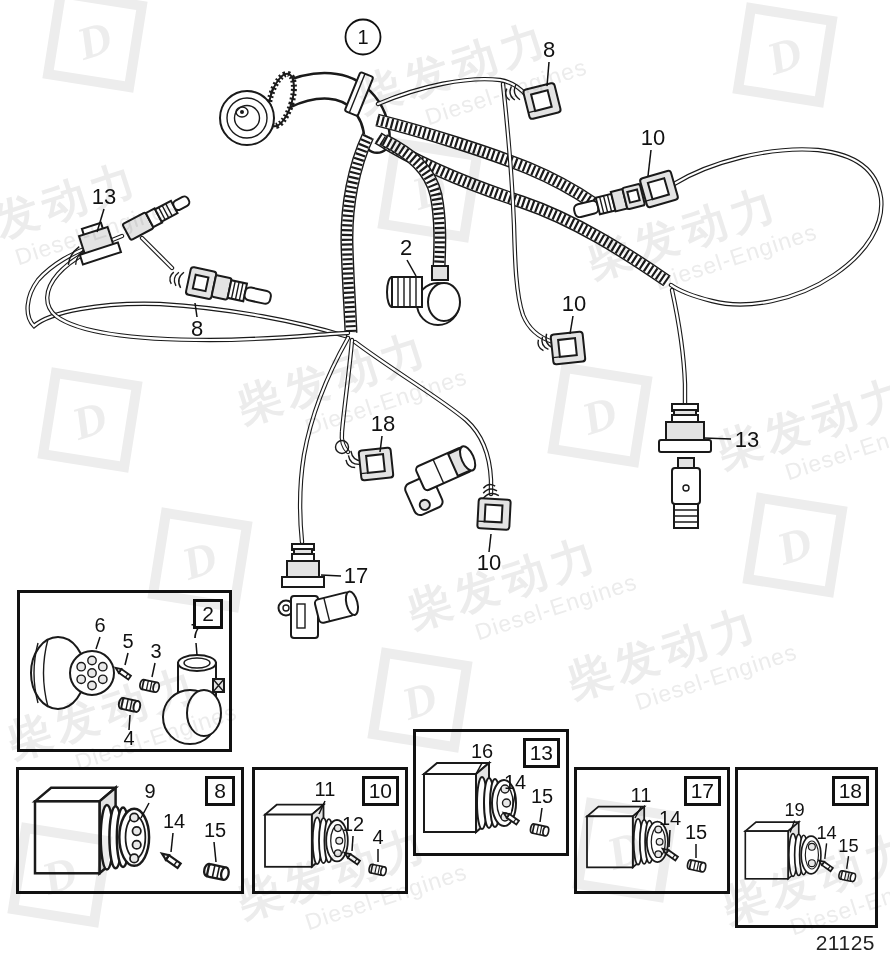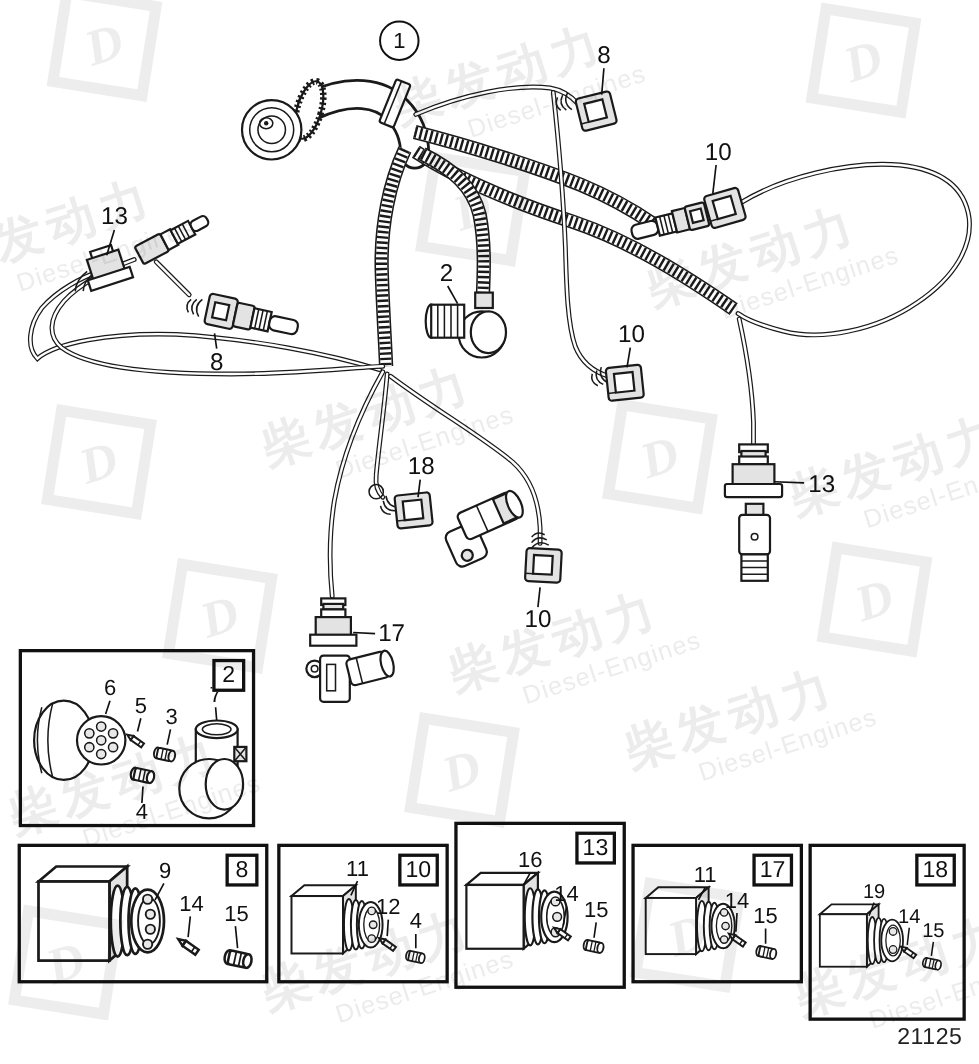--- a/index.html
+++ b/index.html
@@ -358,21 +358,21 @@
       <path class="leader" d="M70,31 L64,44"></path>
       <text x="70" y="26" class="bb-callout">11</text>
       <path class="leader" d="M98,66 L97,81"></path>
       <text x="98" y="61" class="bb-callout">12</text>
       <path class="leader" d="M123,79 L123,92"></path>
       <text x="123" y="74" class="bb-callout">4</text>
     </svg>
     <div class="dlabel">10</div>
   </div>
 
-  <div class="dbox" style="left:413px;top:747px;width:156px;height:152px;">
+  <div class="dbox" style="left:413px;top:729px;width:156px;height:127px;">
     <svg viewBox="0 0 150 121">
       <g transform="translate(8,28) scale(1.0)">
         <use href="#bconn"></use>
         <circle cx="81" cy="29" r="4" class="hole"></circle>
         <circle cx="82.5" cy="43" r="4" class="hole"></circle>
         <circle cx="81" cy="57" r="4" class="hole"></circle>
       </g>
       <use href="#pin" transform="translate(95,86) rotate(215) scale(0.9)"></use>
       <use href="#plug" transform="translate(124,98) rotate(12) scale(0.85)"></use>
       <path class="leader" d="M66,31 L60,42"></path>

